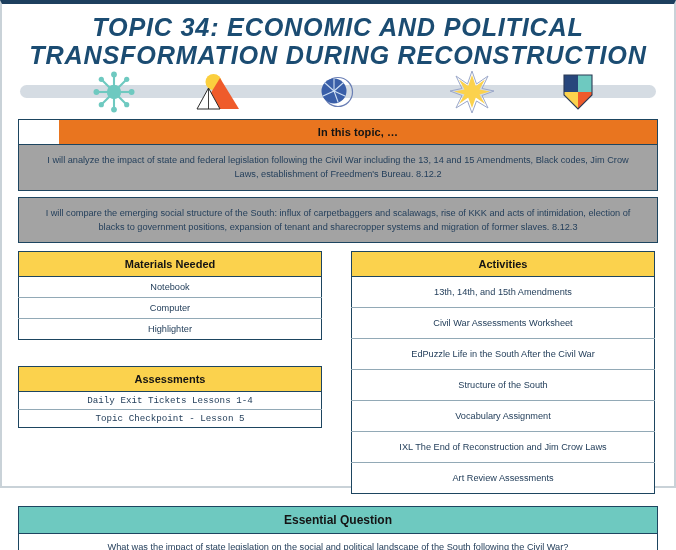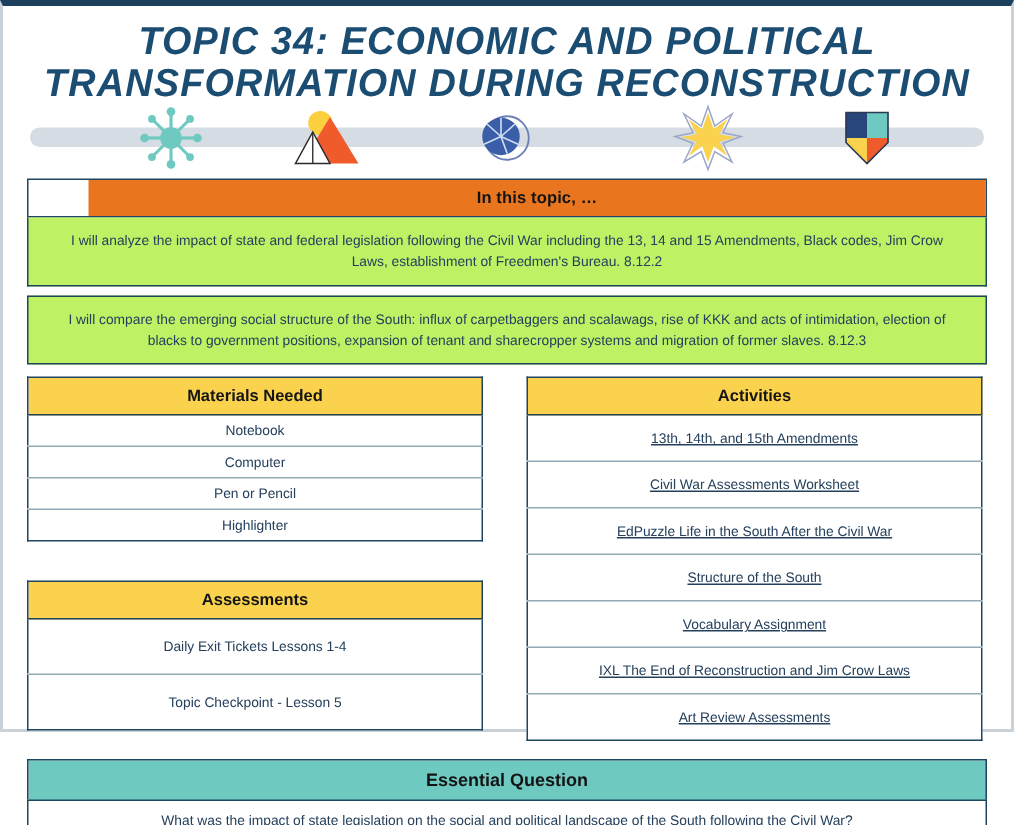--- a/index.html
+++ b/index.html
@@ -98,21 +98,21 @@
   .section-wrap { padding: 0 16px; }
 
   .stmt {
     border: 1.4px solid #1d4560;
     border-top: none;
     text-align: center;
     font-size: 9.2px;
     line-height: 1.55;
     color: #25405c;
     padding: 8px 16px;
-    background: #bef264;
+    background: #a3a3a3;
   }
   .stmt.standalone {
     border-top: 1.4px solid #1d4560;
     margin-top: 6px;
   }
 
   
   .columns {
     display: flex;
     gap: 29px;
@@ -140,22 +140,22 @@
   }
   .dtable tbody td {
     font-size: 9.2px;
     color: #25405c;
     text-align: center;
     padding: 5px 6px;
     border-top: 1px solid #92a9b6;
   }
   .dtable tbody tr:first-child td { border-top: none; }
 
-  .dtable.roomy tbody td { padding: 10px 6px; text-decoration: underline; }
-  .dtable.roomy2 tbody td { padding: 13px 6px; }
+  .dtable.roomy tbody td { padding: 10px 6px; }
+  .dtable.roomy2 tbody td { padding: 3px 6px; font-family: Liberation Mono, monospace; }
 
   .gap-block { height: 26px; }
 
   
   .eq-wrap { padding: 0 16px; margin-top: 12px; }
   .eq-table {
     width: 100%;
     border-collapse: collapse;
     border: 1.4px solid #1d4560;
   }
@@ -283,23 +283,20 @@
           </tr>
         </thead>
         <tbody>
           <tr>
             <td>Notebook</td>
           </tr>
           <tr>
             <td>Computer</td>
           </tr>
           <tr>
-            <td>Pen or Pencil</td>
-          </tr>
-          <tr>
             <td>Highlighter</td>
           </tr>
         </tbody>
       </table>
 
       <div class="gap-block"></div>
 
       <table class="dtable roomy2">
         <thead>
           <tr>

